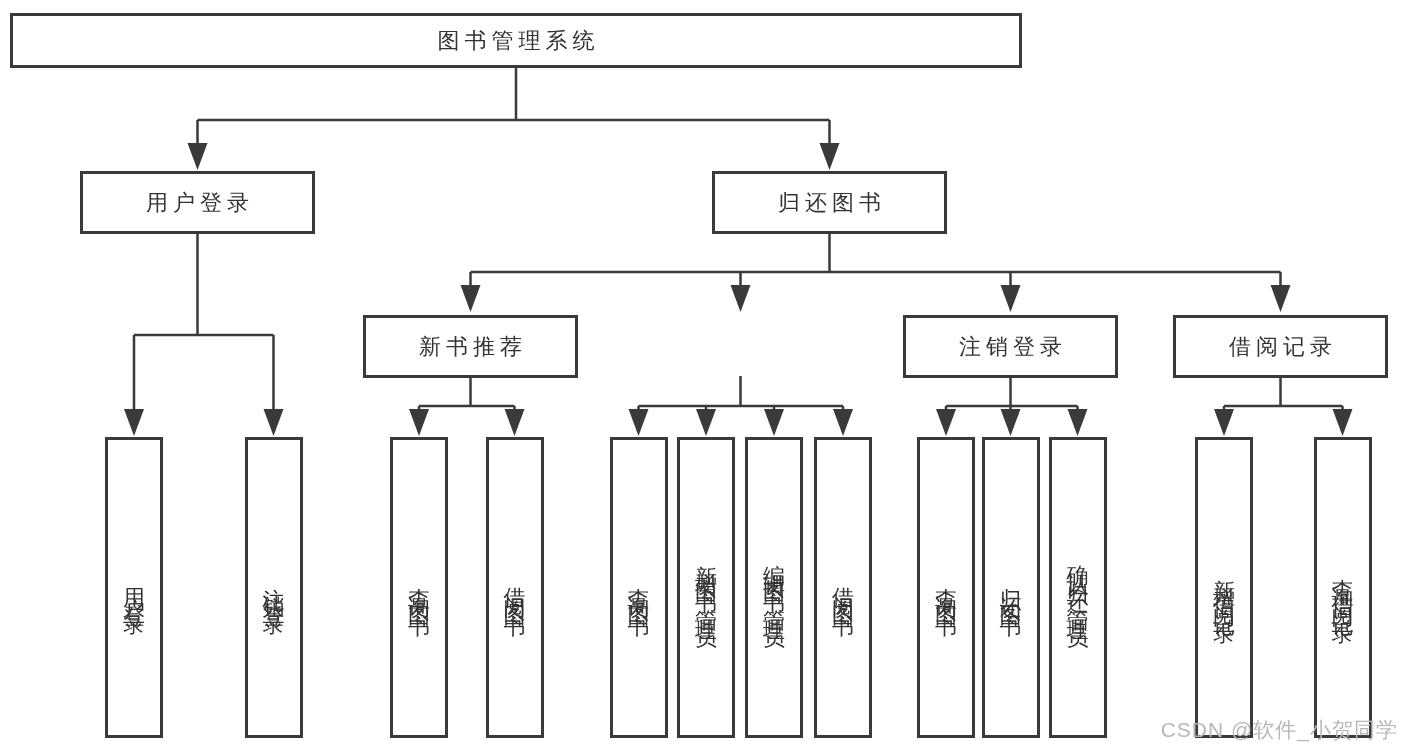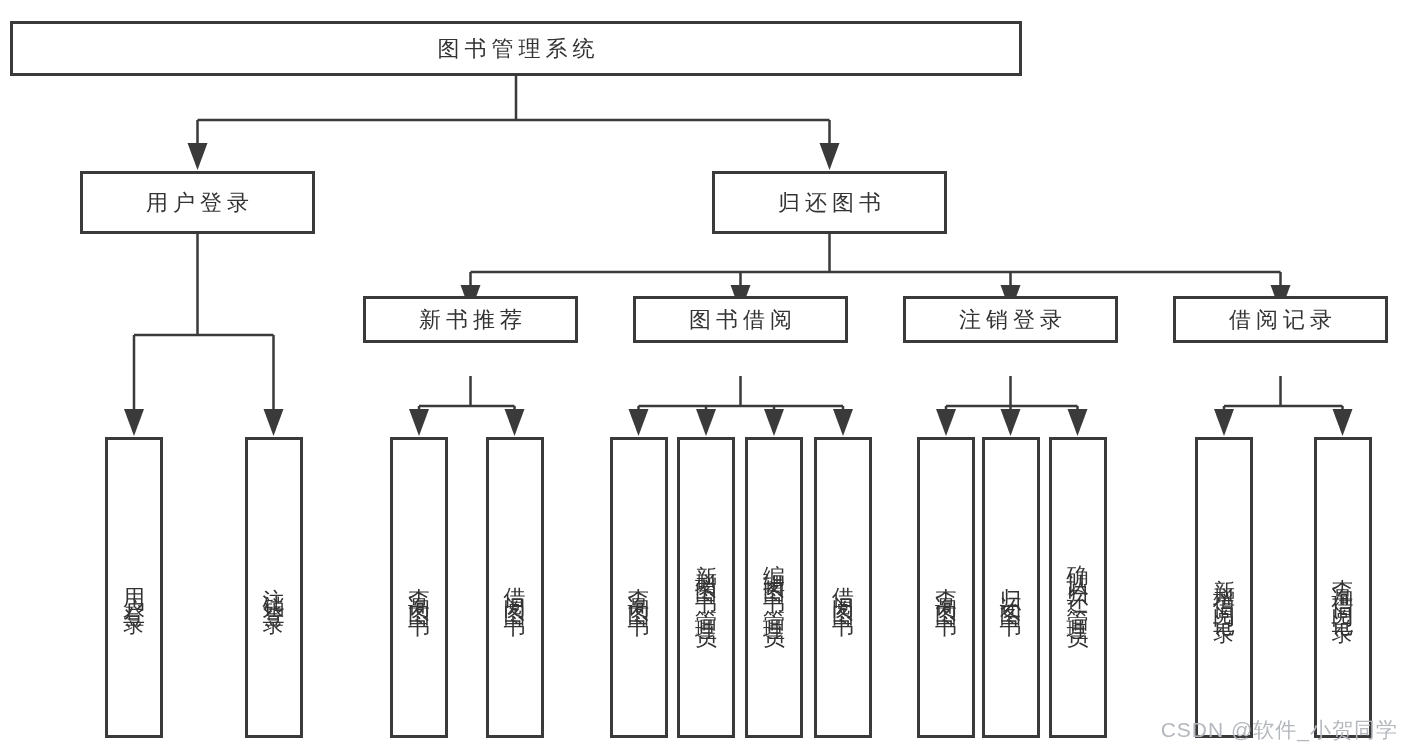--- a/index.html
+++ b/index.html
@@ -24,25 +24,25 @@
     background: #ffffff;
     display: flex;
     align-items: center;
     justify-content: center;
     color: #333333;
     font-size: 22px;
     letter-spacing: 5px;
     text-indent: 5px;
     white-space: nowrap;
   }
-  .node-root  { left: 10px;   top: 13px;  width: 1012px; height: 55px; margin-top: 8px; }
+  .node-root  { left: 10px;   top: 13px;  width: 1012px; height: 55px; }
   .node-l1    { top: 171px; width: 235px; height: 63px; }
   .node-l1.u  { left: 80px; }
   .node-l1.m  { left: 712px; }
-  .node-l2    { top: 296px; width: 215px; height: 47px; }
+  .node-l2    { top: 315px; width: 215px; height: 63px; }
   .leaf {
     position: absolute;
     top: 437px;
     width: 58px;
     height: 301px;
     box-sizing: border-box;
     border: 3px solid #3a3a3a;
     background: #ffffff;
     display: flex;
     align-items: center;
@@ -117,21 +117,20 @@
       <polygon points="1332.5,409 1352.5,409 1342.5,436"></polygon>
     </g>
   </svg>
 
   <div class="node node-root">图书管理系统</div>
 
   <div class="node node-l1 u">用户登录</div>
   <div class="node node-l1 m">归还图书</div>
 
   <div class="node node-l2" style="left:363px">新书推荐</div>
-  <div class="node node-l2" style="left:633px">图书借阅</div>
   <div class="node node-l2" style="left:903px">注销登录</div>
   <div class="node node-l2" style="left:1173px">借阅记录</div>
 
   <div class="leaf" style="left:105px">
     <span class="leaf-label">用户登录</span>
   </div>
   <div class="leaf" style="left:244.5px">
     <span class="leaf-label">注销登录</span>
   </div>
 

